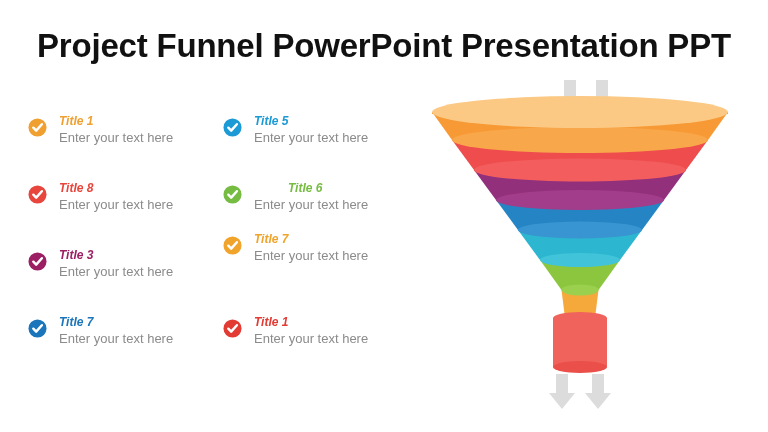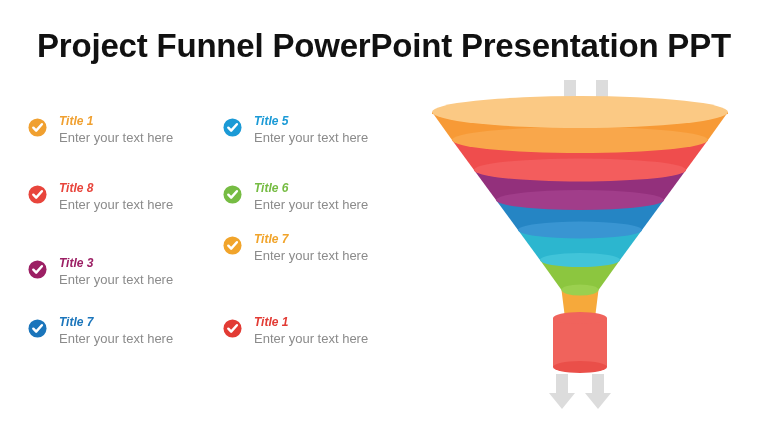--- a/index.html
+++ b/index.html
@@ -117,21 +117,21 @@
       <span class="icon-wrap">
         <svg class="check-circle" viewBox="0 0 20 20" aria-hidden="true">
           <circle cx="10" cy="10" r="9.5" fill="#e8453c"></circle>
           <path d="M5.6 10.2 L8.6 13.3 L14.6 6.6" stroke="#ffffff" stroke-width="2.6" fill="none" stroke-linecap="round" stroke-linejoin="round"></path>
         </svg>
       </span>
       <div class="bullet-title" style="color:#e8453c;">Title 8</div>
       <div class="bullet-sub">Enter your text here</div>
     </div>
 
-    <div class="bullet-item" style="left:0px; top:142px;text-align:center;">
+    <div class="bullet-item" style="left:0px; top:134px;text-align:center;">
       <span class="icon-wrap">
         <svg class="check-circle" viewBox="0 0 20 20" aria-hidden="true">
           <circle cx="10" cy="10" r="9.5" fill="#9c1f64"></circle>
           <path d="M5.6 10.2 L8.6 13.3 L14.6 6.6" stroke="#ffffff" stroke-width="2.6" fill="none" stroke-linecap="round" stroke-linejoin="round"></path>
         </svg>
       </span>
       <div class="bullet-title" style="color:#9c1f64;">Title 3</div>
       <div class="bullet-sub">Enter your text here</div>
     </div>
 
@@ -157,21 +157,21 @@
       <div class="bullet-sub">Enter your text here</div>
     </div>
 
     <div class="bullet-item" style="left:195px; top:67px;">
       <span class="icon-wrap">
         <svg class="check-circle" viewBox="0 0 20 20" aria-hidden="true">
           <circle cx="10" cy="10" r="9.5" fill="#76bc43"></circle>
           <path d="M5.6 10.2 L8.6 13.3 L14.6 6.6" stroke="#ffffff" stroke-width="2.6" fill="none" stroke-linecap="round" stroke-linejoin="round"></path>
         </svg>
       </span>
-      <div class="bullet-title" style="color:#76bc43;">Title 6</div>
+      <div class="bullet-title" style="color:#76bc43;margin-left:34px;">Title 6</div>
       <div class="bullet-sub">Enter your text here</div>
     </div>
 
     <div class="bullet-item" style="left:195px; top:118px;">
       <span class="icon-wrap">
         <svg class="check-circle" viewBox="0 0 20 20" aria-hidden="true">
           <circle cx="10" cy="10" r="9.5" fill="#f1a42b"></circle>
           <path d="M5.6 10.2 L8.6 13.3 L14.6 6.6" stroke="#ffffff" stroke-width="2.6" fill="none" stroke-linecap="round" stroke-linejoin="round"></path>
         </svg>
       </span>

